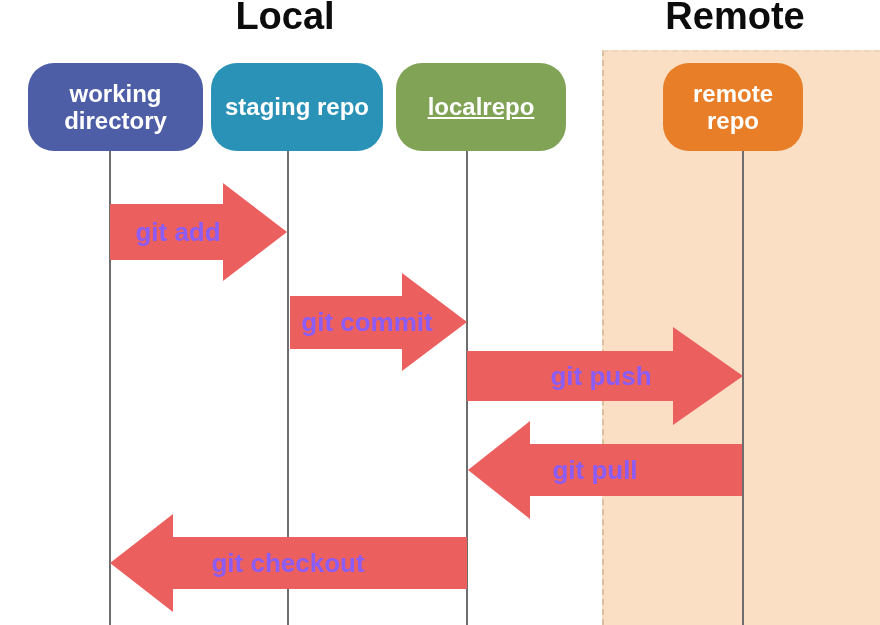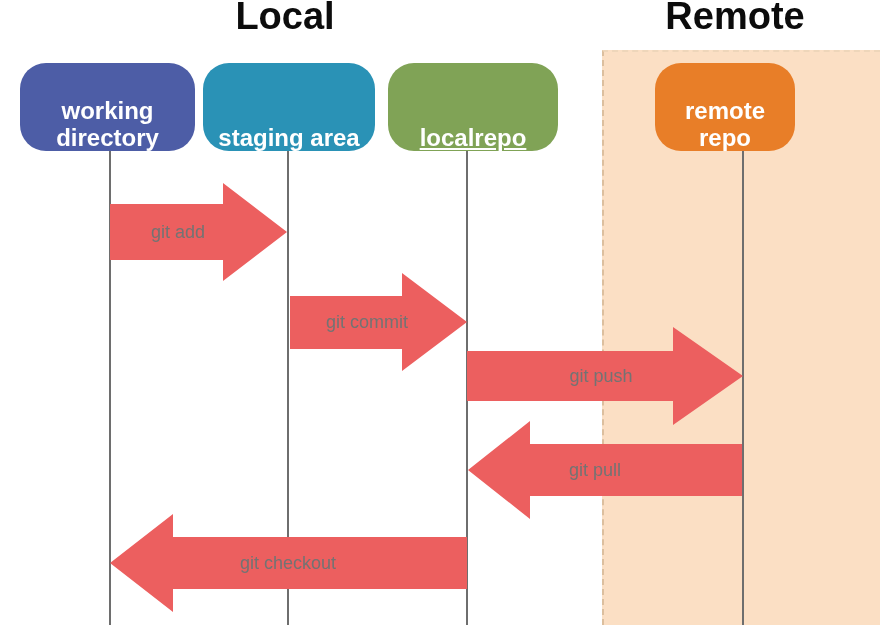--- a/index.html
+++ b/index.html
@@ -18,32 +18,32 @@
   }
   .title-local{left:285px;}
   .title-remote{left:735px;}
   .vline{position:absolute;top:150px;width:2px;height:475px;background:#6e6e6e;}
   .vl-working{left:109px;}
   .vl-staging{left:287px;}
   .vl-local{left:466px;}
   .vl-remote{left:742px;}
   .node{
     position:absolute;top:63px;height:88px;border-radius:26px;
-    display:flex;align-items:flex-end;justify-content:center;text-align:center;
+    display:flex;align-items:center;justify-content:center;text-align:center;
     color:#ffffff;font-weight:bold;font-size:24px;line-height:1.13;
-    padding:0 14px;box-sizing:border-box;
+    padding:12px 14px;box-sizing:border-box;margin-left:8px;
   }
   .n-working{left:20px;width:175px;background:#4d5da6;}
   .n-staging{left:203px;width:172px;background:#2a92b6;}
   .n-local{left:388px;width:170px;background:#80a356;text-decoration:underline;}
   .n-remote{left:655px;width:140px;background:#e87e28;}
   .arrows-svg{position:absolute;left:0;top:0;pointer-events:none;}
   .arrow-label{
     position:absolute;transform:translate(-50%,-50%);
-    color:#737373;font-weight:normal;font-size:18px;white-space:nowrap;
+    color:#8b5cf6;font-weight:bold;font-size:26px;white-space:nowrap;
   }
   .lb-add{left:178px;top:232px;}
   .lb-commit{left:367px;top:322px;}
   .lb-push{left:601px;top:376px;}
   .lb-pull{left:595px;top:470px;}
   .lb-checkout{left:288px;top:563px;}
 </style>
 </head>
 <body>
 
@@ -56,21 +56,21 @@
 
   <div class="vline vl-working"></div>
   <div class="vline vl-staging"></div>
   <div class="vline vl-local"></div>
   <div class="vline vl-remote"></div>
 
   <div class="node n-working">
     <span>working directory</span>
   </div>
   <div class="node n-staging">
-    <span>staging area</span>
+    <span>staging repo</span>
   </div>
   <div class="node n-local">
     <span>localrepo</span>
   </div>
   <div class="node n-remote">
     <span>remote repo</span>
   </div>
 
   <svg class="arrows-svg" width="880" height="625" viewBox="0 0 880 625">
     <polygon points="110,204 223,204 223,183 287,232 223,281 223,260 110,260" fill="#ec5f5f"></polygon>

